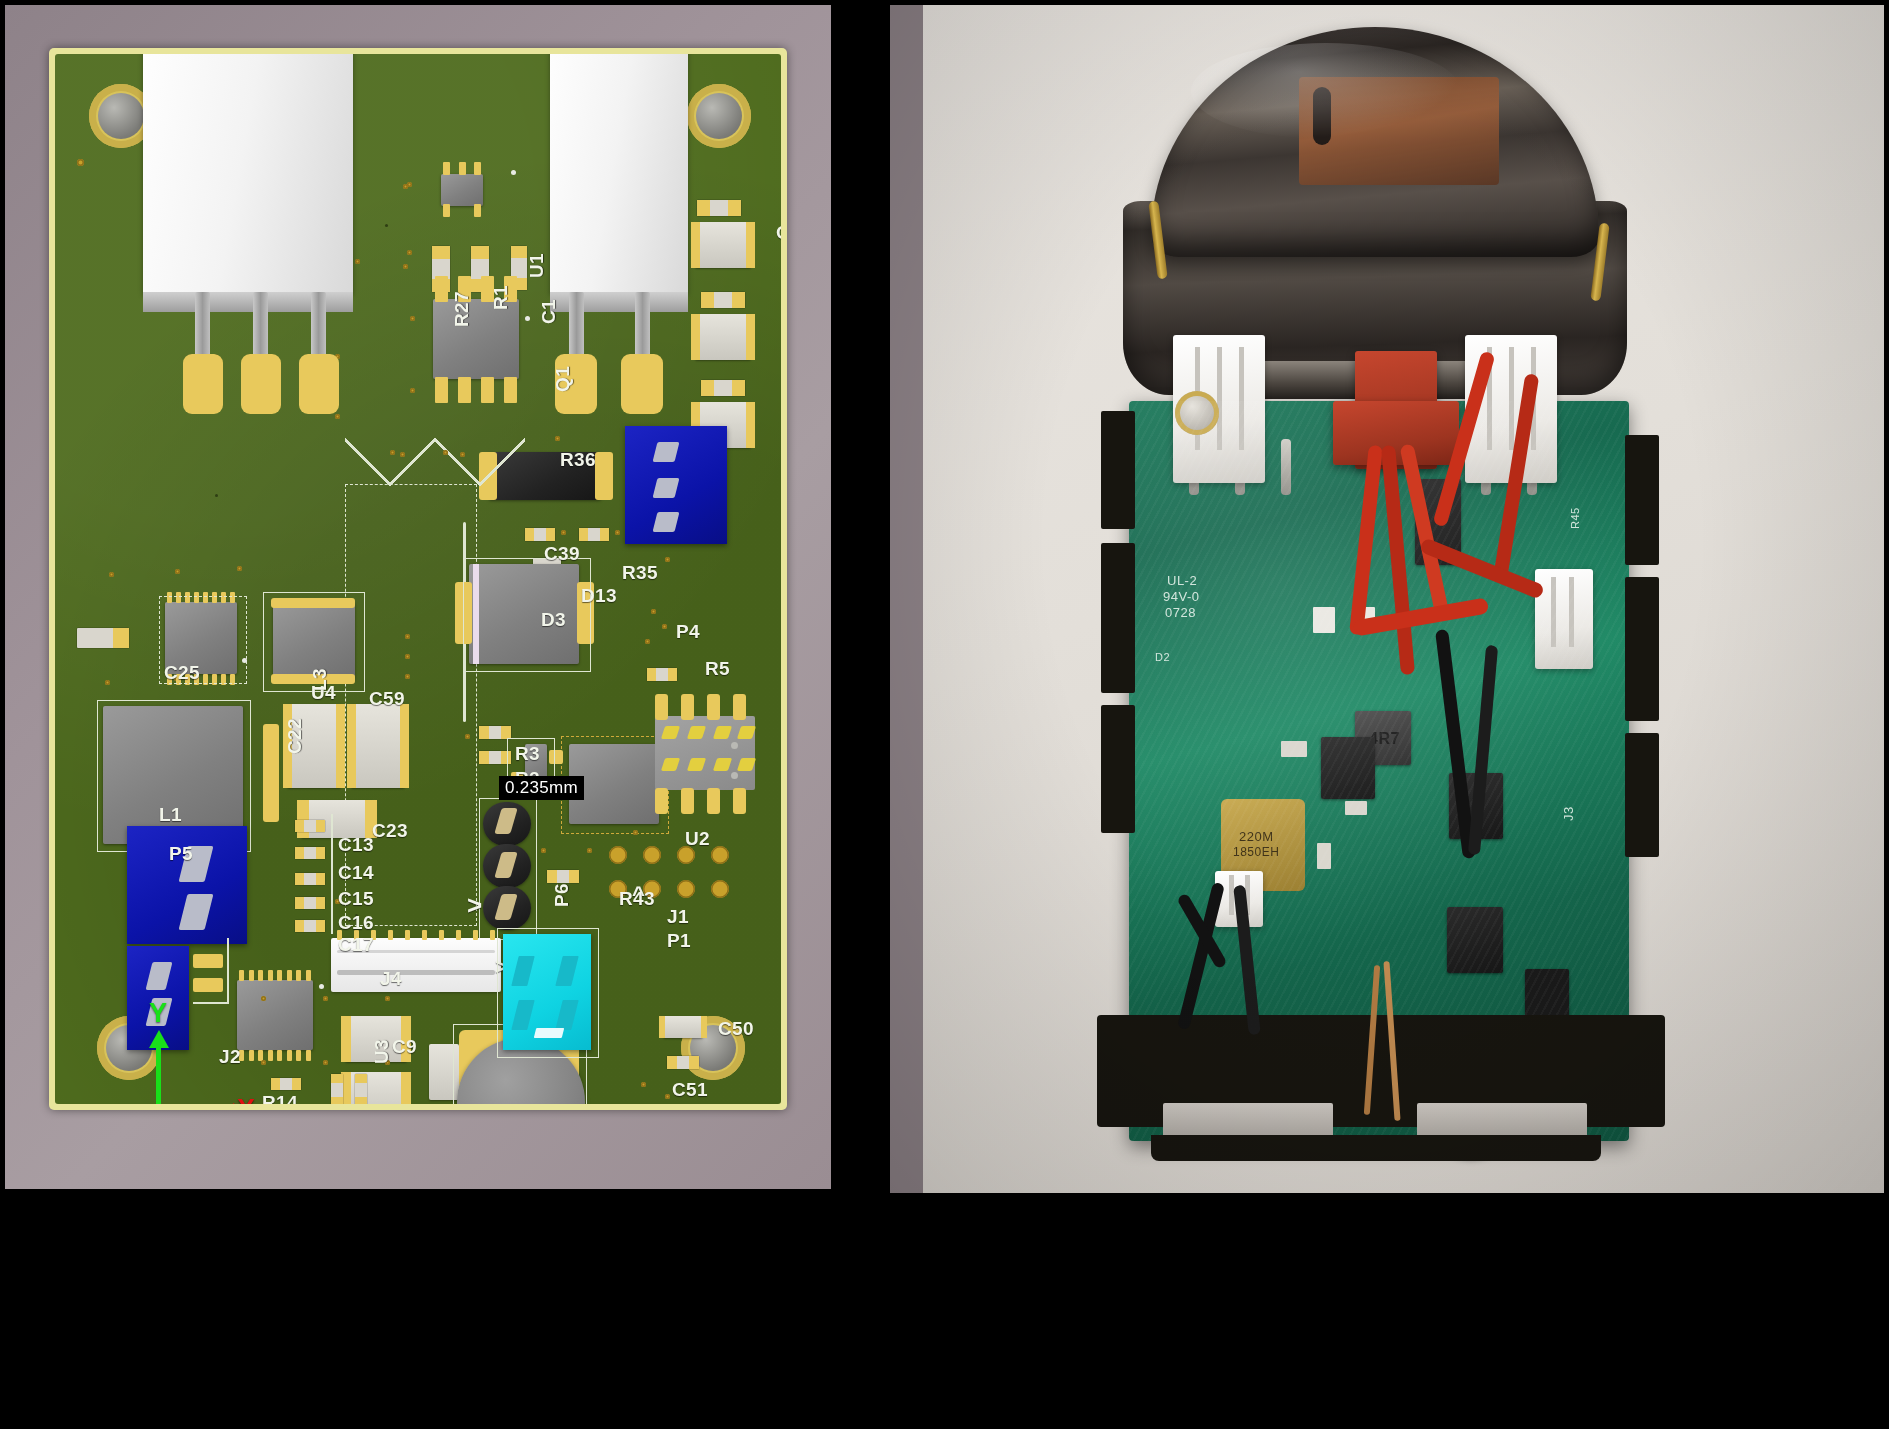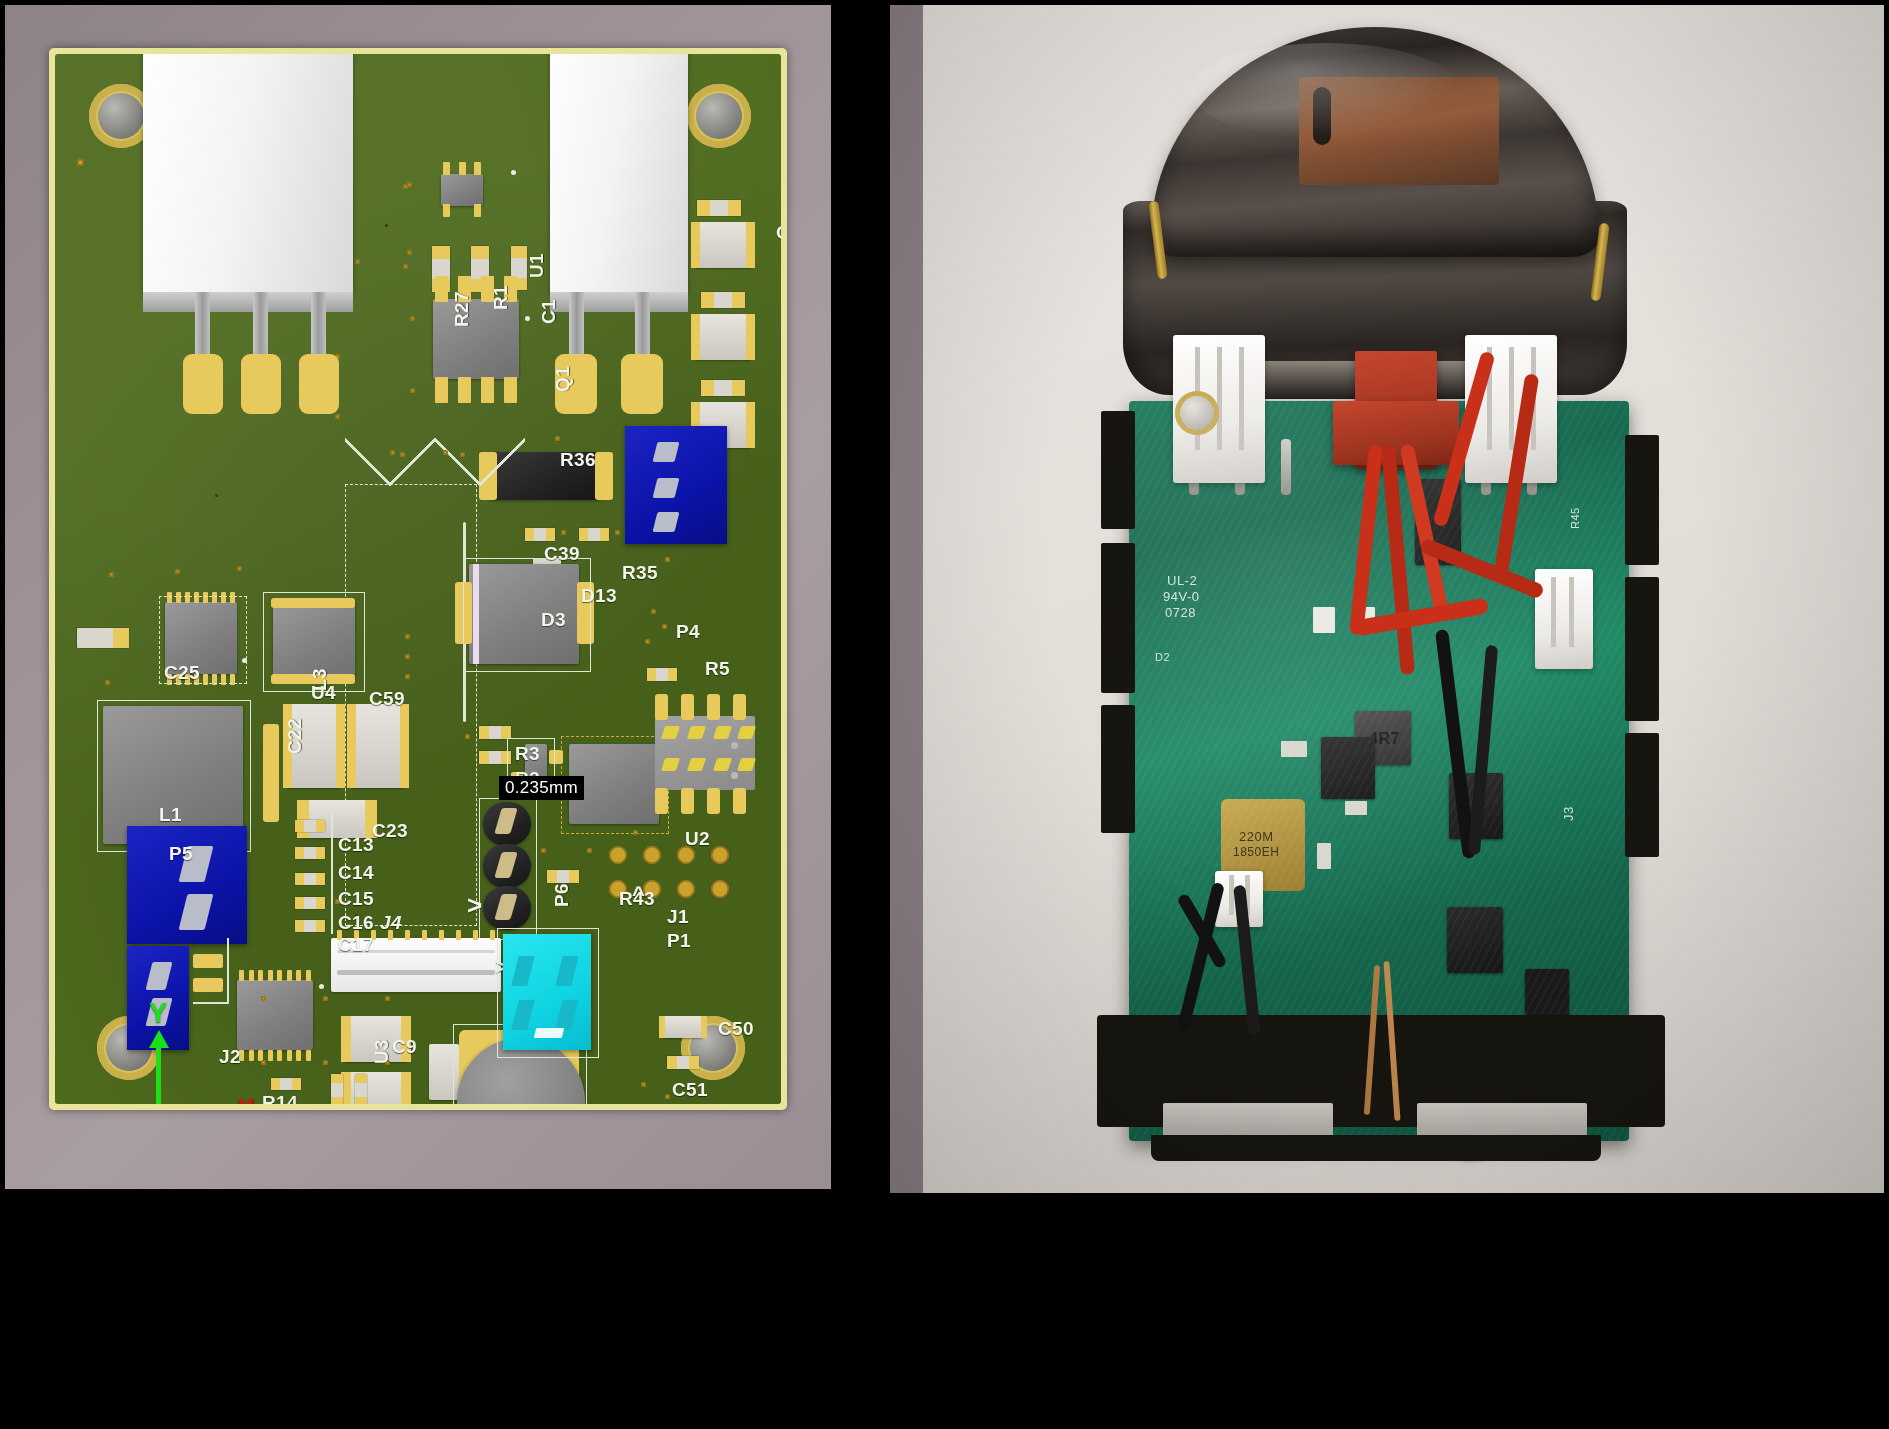--- a/index.html
+++ b/index.html
@@ -661,21 +661,21 @@
             <div class="des" style="left: 314px; top: 634px;">C59</div>
             <div class="des v" style="left: 229px; top: 700px;">C22</div>
             <div class="des" style="left: 317px; top: 766px;">C23</div>
             <div class="des" style="left: 104px; top: 750px;">L1</div>
             <div class="des" style="left: 114px; top: 789px;">P5</div>
             <div class="des" style="left: 283px; top: 780px;">C13</div>
             <div class="des" style="left: 283px; top: 808px;">C14</div>
             <div class="des" style="left: 283px; top: 834px;">C15</div>
             <div class="des" style="left: 283px; top: 858px;">C16</div>
             <div class="des" style="left: 283px; top: 880px;">C17</div>
-            <div class="des" style="left: 325px; top: 858px; font-style: italic;">J4</div>
+            <div class="des" style="left: 325px; top: 914px;">J4</div>
             <div class="des" style="left: 164px; top: 992px;">J2</div>
             <div class="des v" style="left: 316px; top: 1010px;">U3</div>
             <div class="des" style="left: 337px; top: 982px;">C9</div>
             <div class="des" style="left: 207px; top: 1038px;">R14</div>
             <div class="des" style="left: 663px; top: 964px;">C50</div>
             <div class="des" style="left: 617px; top: 1025px;">C51</div>
           </div>
 
       </div>
     </div>

